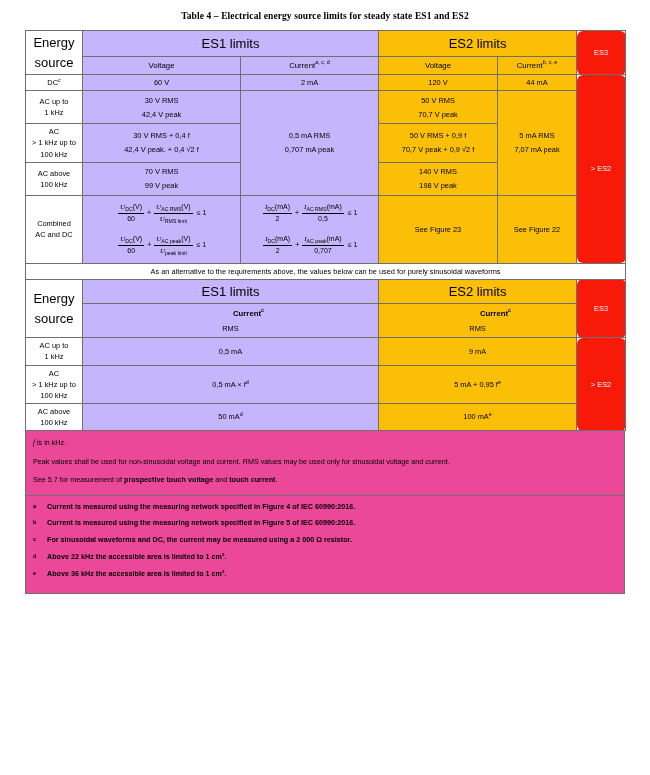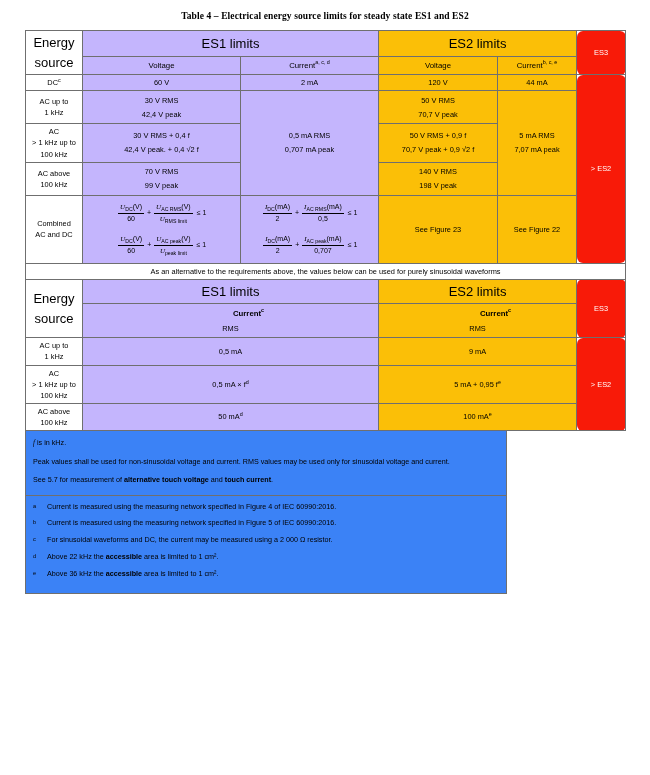--- a/index.html
+++ b/index.html
@@ -72,32 +72,32 @@
   .frac { display: inline-flex; flex-direction: column; align-items: center; margin: 0 1.5px; }
   .frac .num { padding: 0 2px 0.5px 2px; border-bottom: 0.6px solid #000; }
   .frac .den { padding: 0.5px 2px 0 2px; }
   .op { margin: 0 1.5px; }
   .le { margin-left: 2.5px; }
   .vsym { font-style: italic; font-family: "Liberation Serif", serif; }
   .sub { font-size: 5.2px; vertical-align: sub; line-height: 0; font-style: normal; font-family: "Liberation Sans", sans-serif; }
 
   
   .notes {
-    width: 482px;
+    width: 600px;
     border: 0.6px solid #6f6f6f;
     border-top: none;
     font-size: 7.2px;
     color: #000;
-    background: #3b82f6;
+    background: #ec4899;
   }
   .notes .seg { padding: 6px 7px 2px 7px; }
   .notes .seg p { margin: 0 0 7px 0; text-align: justify; line-height: 1.55; }
   .notes .divider { border-top: 0.6px solid #6f6f6f; }
   .fn-list { padding: 6px 7px 7px 7px; }
-  .fn-row { display: flex; align-items: flex-start; margin-bottom: 6px; line-height: 1.5; }
+  .fn-row { display: flex; align-items: flex-start; margin-bottom: 6px; line-height: 1.5; font-weight: bold; }
   .fn-mark { width: 14px; flex: 0 0 14px; font-size: 5.6px; padding-top: 0px; }
   .fn-txt { flex: 1; }
 </style>
 </head>
 <body>
 
 <div class="page">
 
   <div class="caption">Table 4 – Electrical energy source limits for steady state ES1 and ES2</div>
 
@@ -331,21 +331,21 @@
           <span>100 mA</span><sup>e</sup>
         </td>
       </tr>
     </tbody>
   </table>
 
   <div class="notes">
     <div class="seg">
       <p><span class="it">f</span><span> is in kHz.</span></p>
       <p>Peak values shall be used for non-sinusoidal voltage and current. RMS values may be used only for sinusoidal voltage and current.</p>
-      <p><span>See 5.7 for measurement of </span><b>alternative touch voltage</b><span> and </span><b>touch current</b><span>.</span></p>
+      <p><span>See 5.7 for measurement of </span><b>prospective touch voltage</b><span> and </span><b>touch current</b><span>.</span></p>
     </div>
     <div class="divider"></div>
     <div class="fn-list">
       <div class="fn-row">
         <div class="fn-mark">a</div>
         <div class="fn-txt">Current is measured using the measuring network specified in Figure 4 of IEC 60990:2016.</div>
       </div>
       <div class="fn-row">
         <div class="fn-mark">b</div>
         <div class="fn-txt">Current is measured using the measuring network specified in Figure 5 of IEC 60990:2016.</div>

